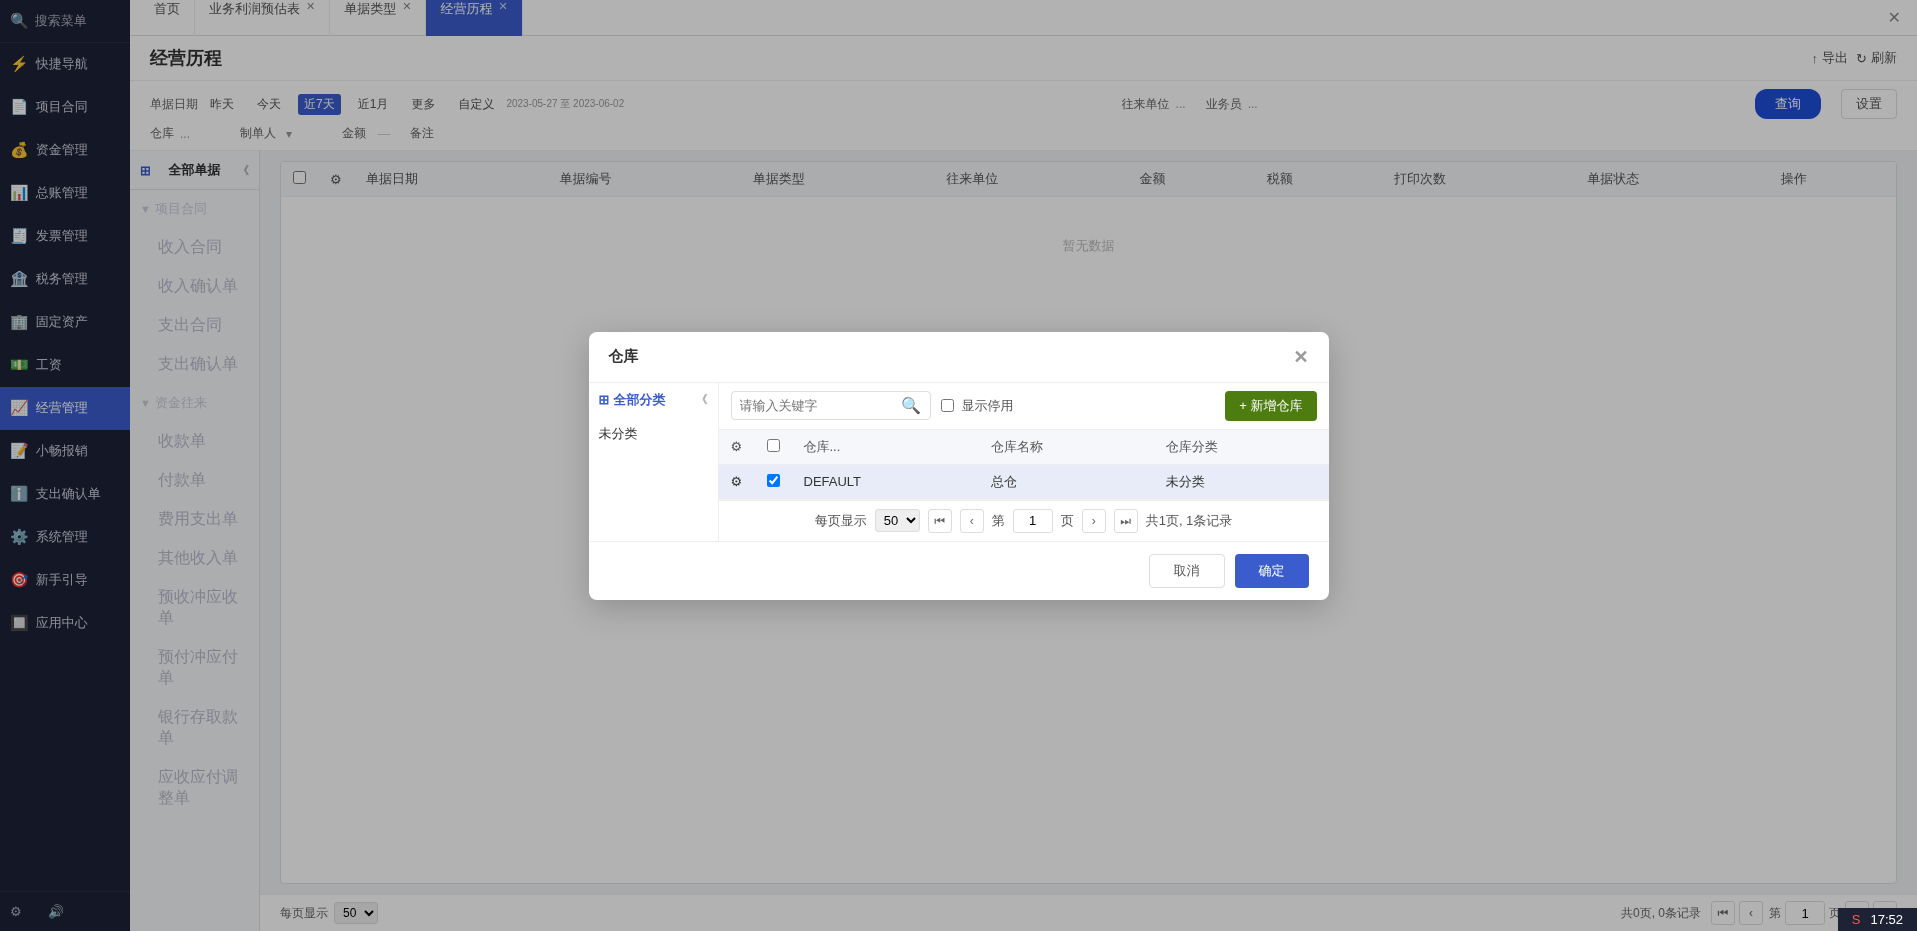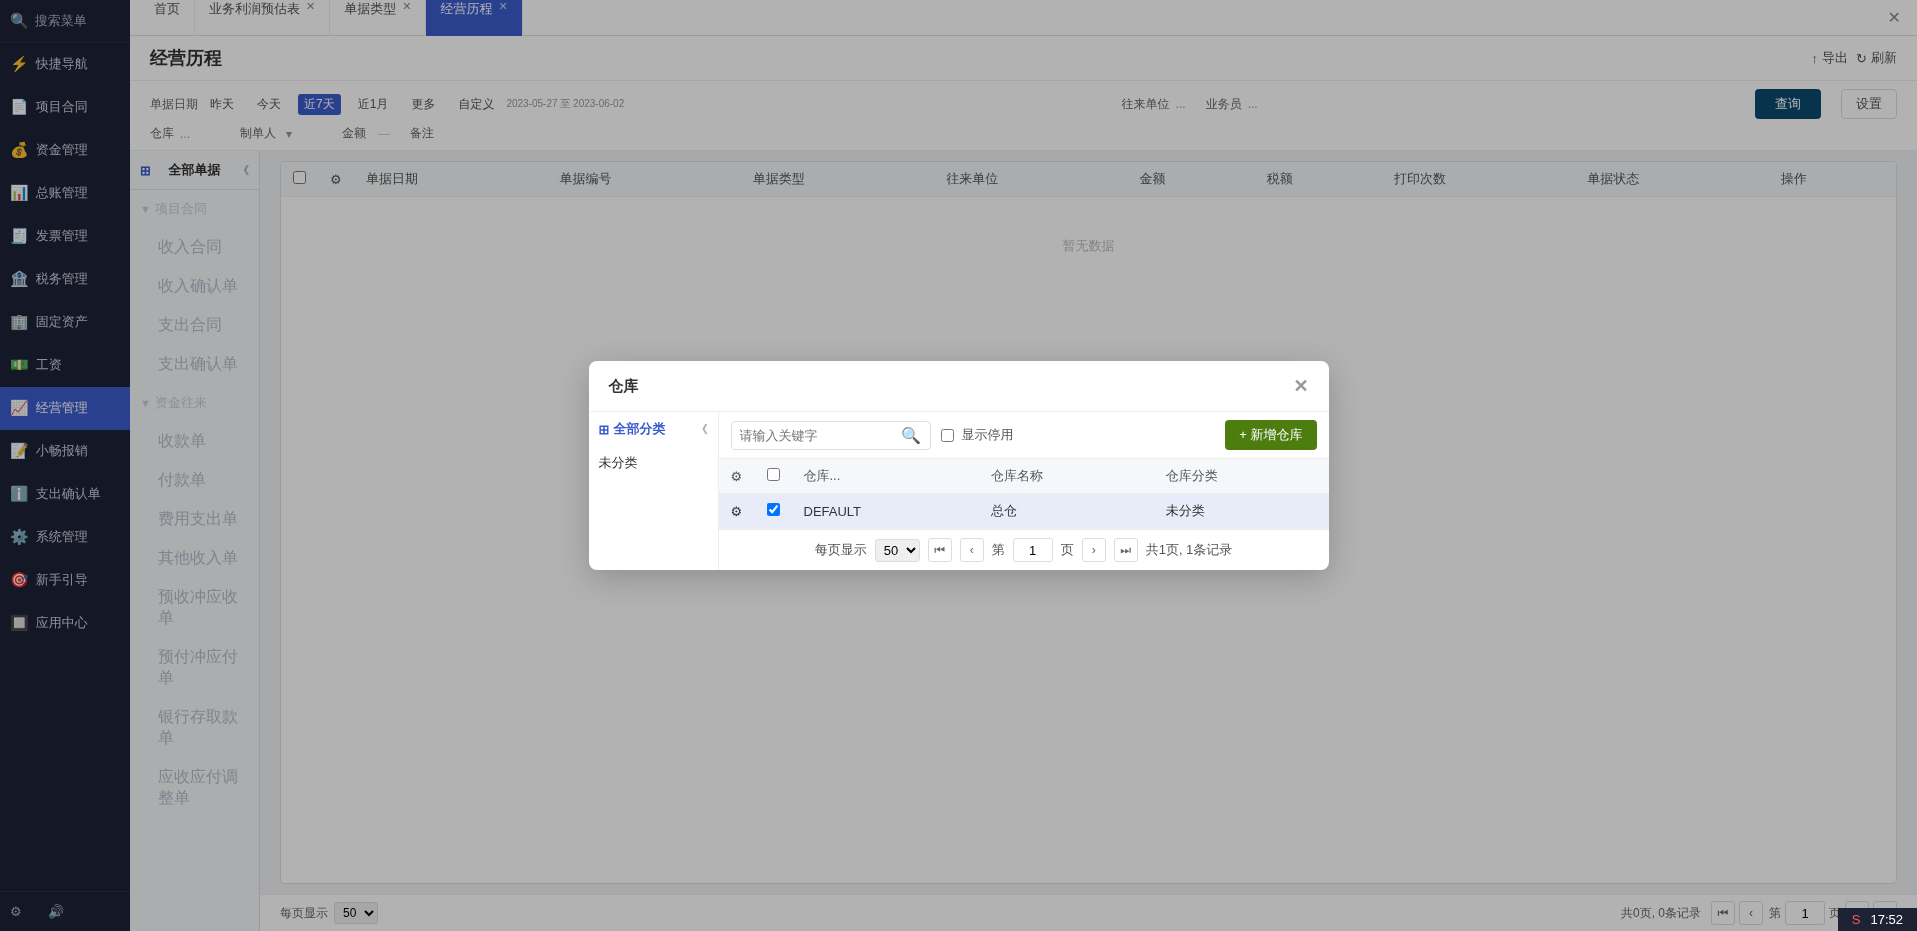--- a/index.html
+++ b/index.html
@@ -168,24 +168,24 @@
       display: flex;
       align-items: center;
       gap: 6px;
       font-size: 12px;
       color: #666;
     }
     .filter-dots {
       color: #999;
     }
     .query-btn {
-      background: #0c4a6e;
+      background: #1d4ed8;
       color: #fff;
       border: none;
-      border-radius: 4px;
+      border-radius: 12px;
       padding: 6px 20px;
       font-size: 13px;
       cursor: pointer;
       margin-left: auto;
     }
     .setting-btn {
       border: 1px solid #ddd;
       color: #555;
       border-radius: 4px;
       padding: 5px 14px;
@@ -806,19 +806,23 @@
           <span>第</span>
           <input class="page-input" value="1" style="">
           <span>页</span>
           <button class="page-nav-btn">›</button>
           <button class="page-nav-btn">⏭</button>
           <span>共1页, 1条记录</span>
         </div>
       </div>
     </div>
 
+    <div class="dialog-actions">
+      <button class="btn-cancel">取消</button>
+      <button class="btn-confirm">确定</button>
+    </div>
   </div>
 </div>
 
 <div style="position:fixed; bottom:0; right:0; background:#1e2235; color:#fff; padding:4px 14px; font-size:13px; z-index:200; display:flex; align-items:center; gap:10px;">
   <span style="color:#f55;">S</span>
   <span>17:52</span>
 </div>
 
 </body></html>

